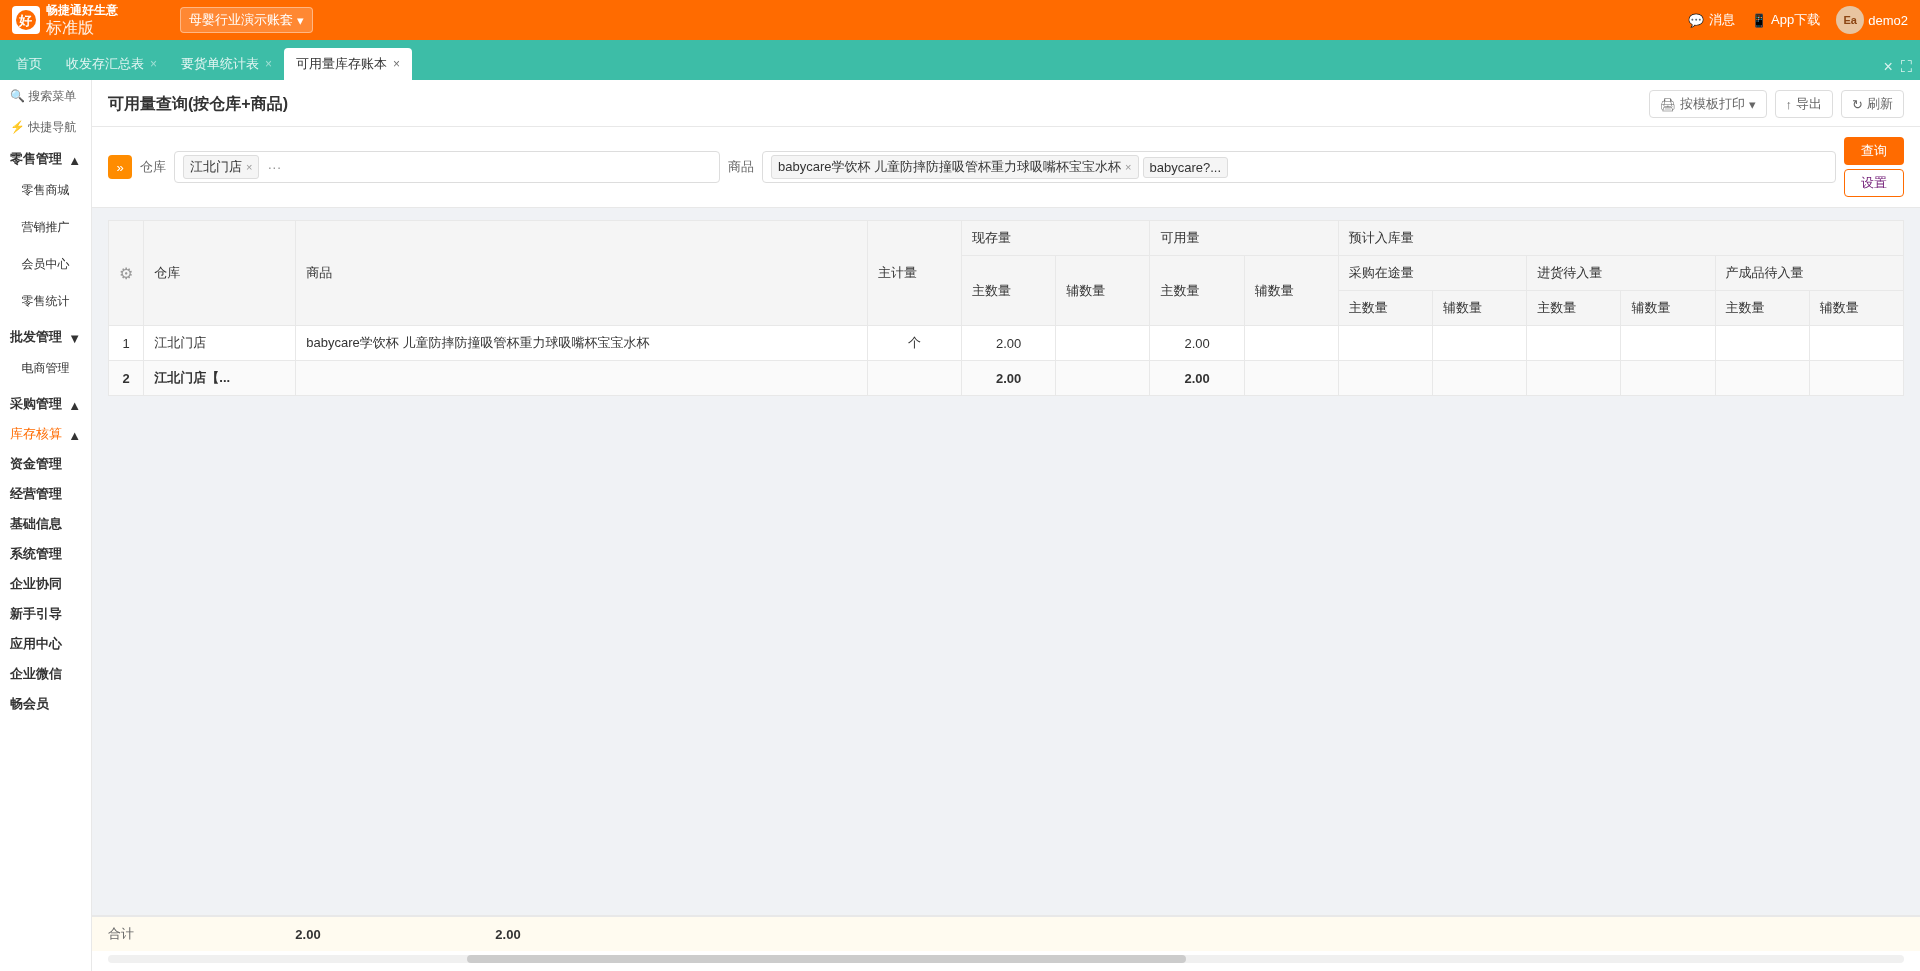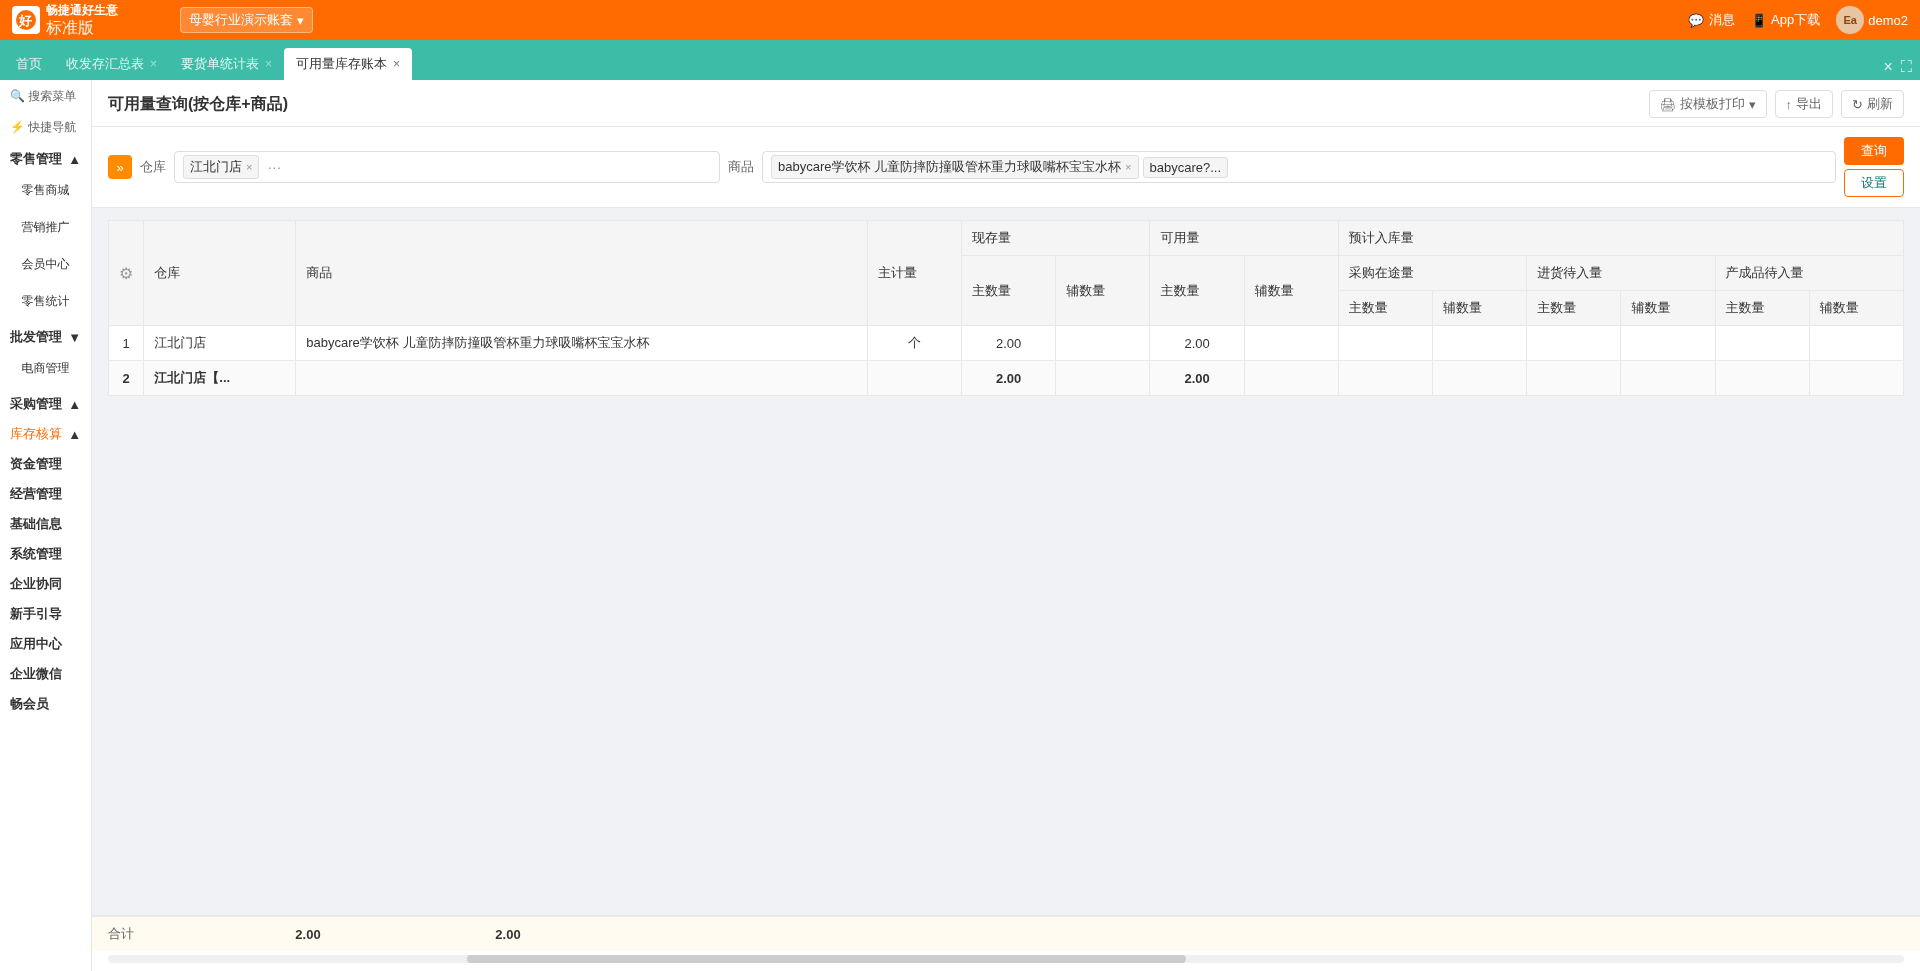--- a/index.html
+++ b/index.html
@@ -153,21 +153,21 @@
       cursor: pointer;
       border-radius: 4px;
       margin: 2px 4px;
     }
     .sidebar-group-header {
       padding: 8px 10px 4px;
       font-size: 12px;
       color: #333;
       font-weight: bold;
       display: flex;
-      align-items: center;
+      align-items: flex-end;
       justify-content: space-between;
       cursor: pointer;
     }
 
     
     .content-area {
       flex: 1;
       display: flex;
       flex-direction: column;
       overflow: hidden;
@@ -278,21 +278,21 @@
       color: white;
       border: none;
       border-radius: 4px;
       padding: 5px 16px;
       font-size: 13px;
       cursor: pointer;
       white-space: nowrap;
     }
     .settings-btn {
       background: white;
-      color: #0f766e;
+      color: #701a75;
       border: 1px solid #ff6b00;
       border-radius: 4px;
       padding: 4px 16px;
       font-size: 13px;
       cursor: pointer;
       white-space: nowrap;
     }
 
     
     .table-container {

